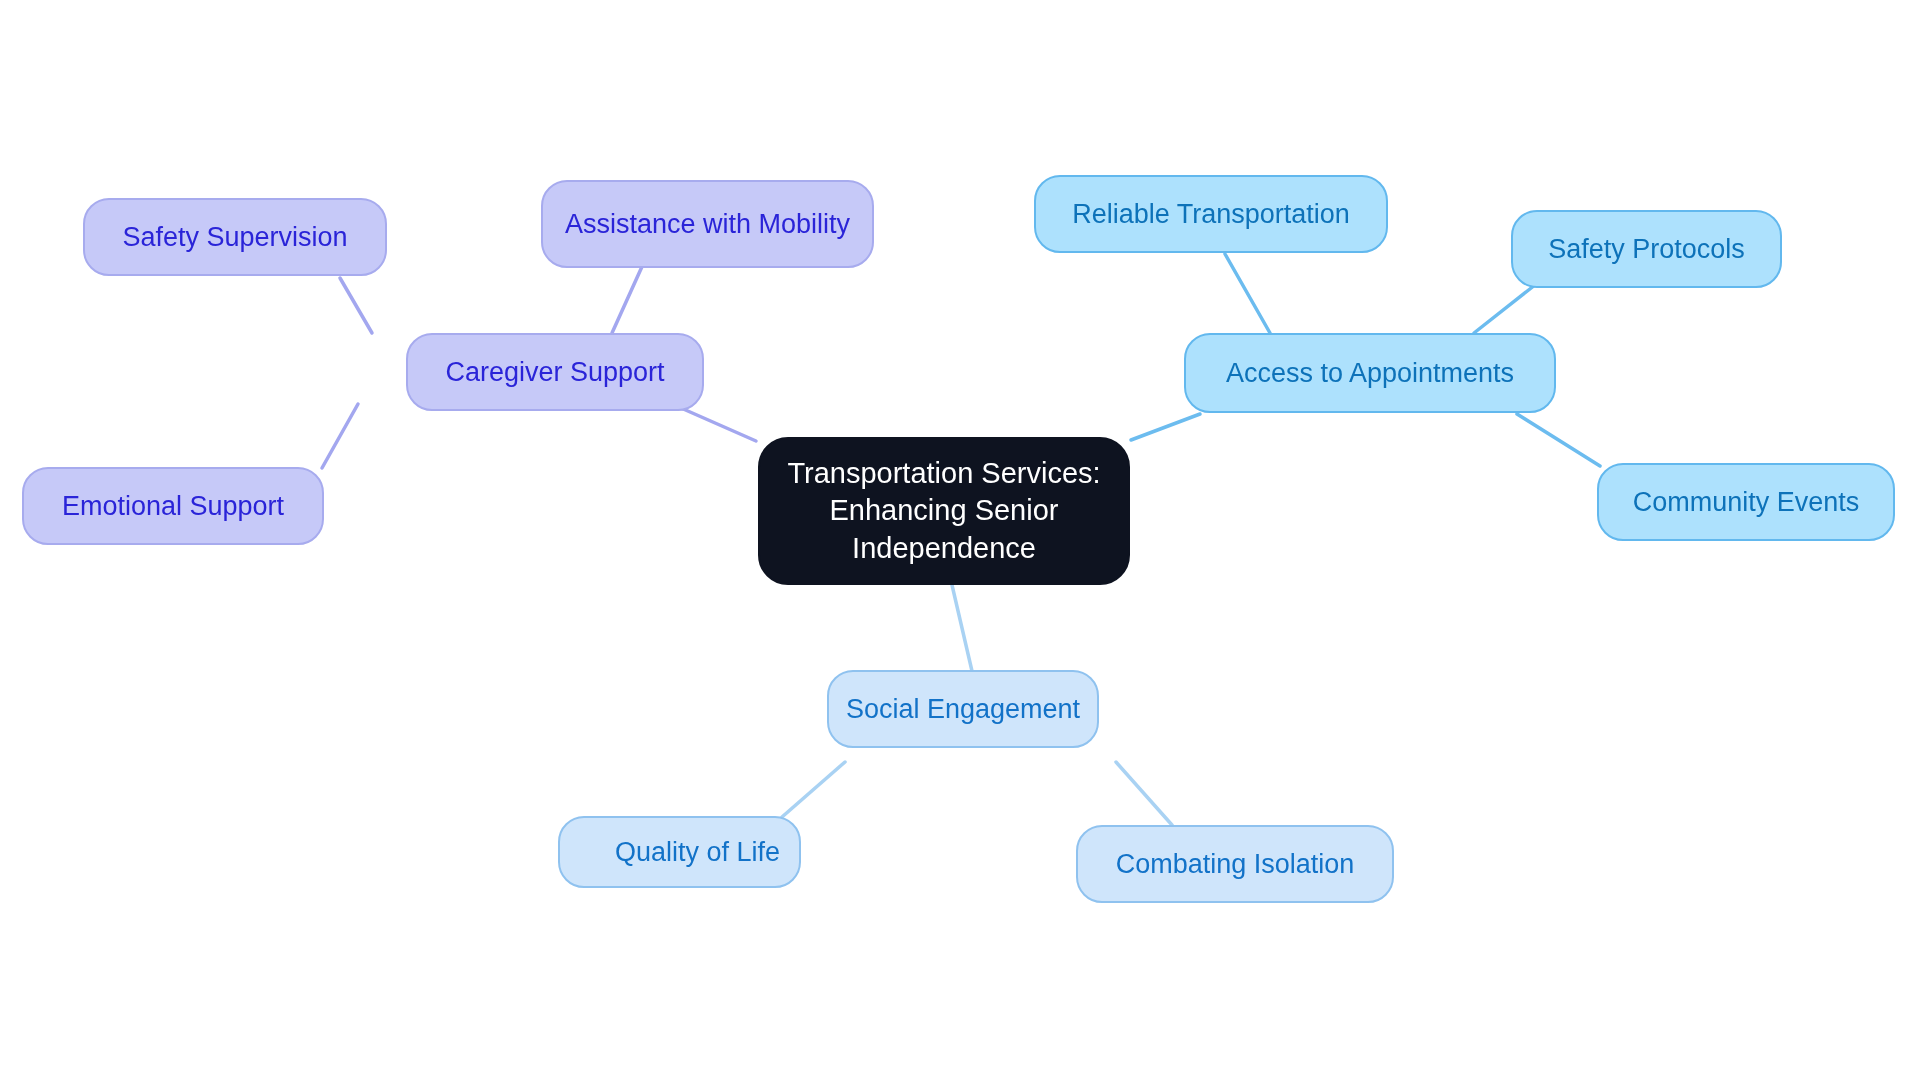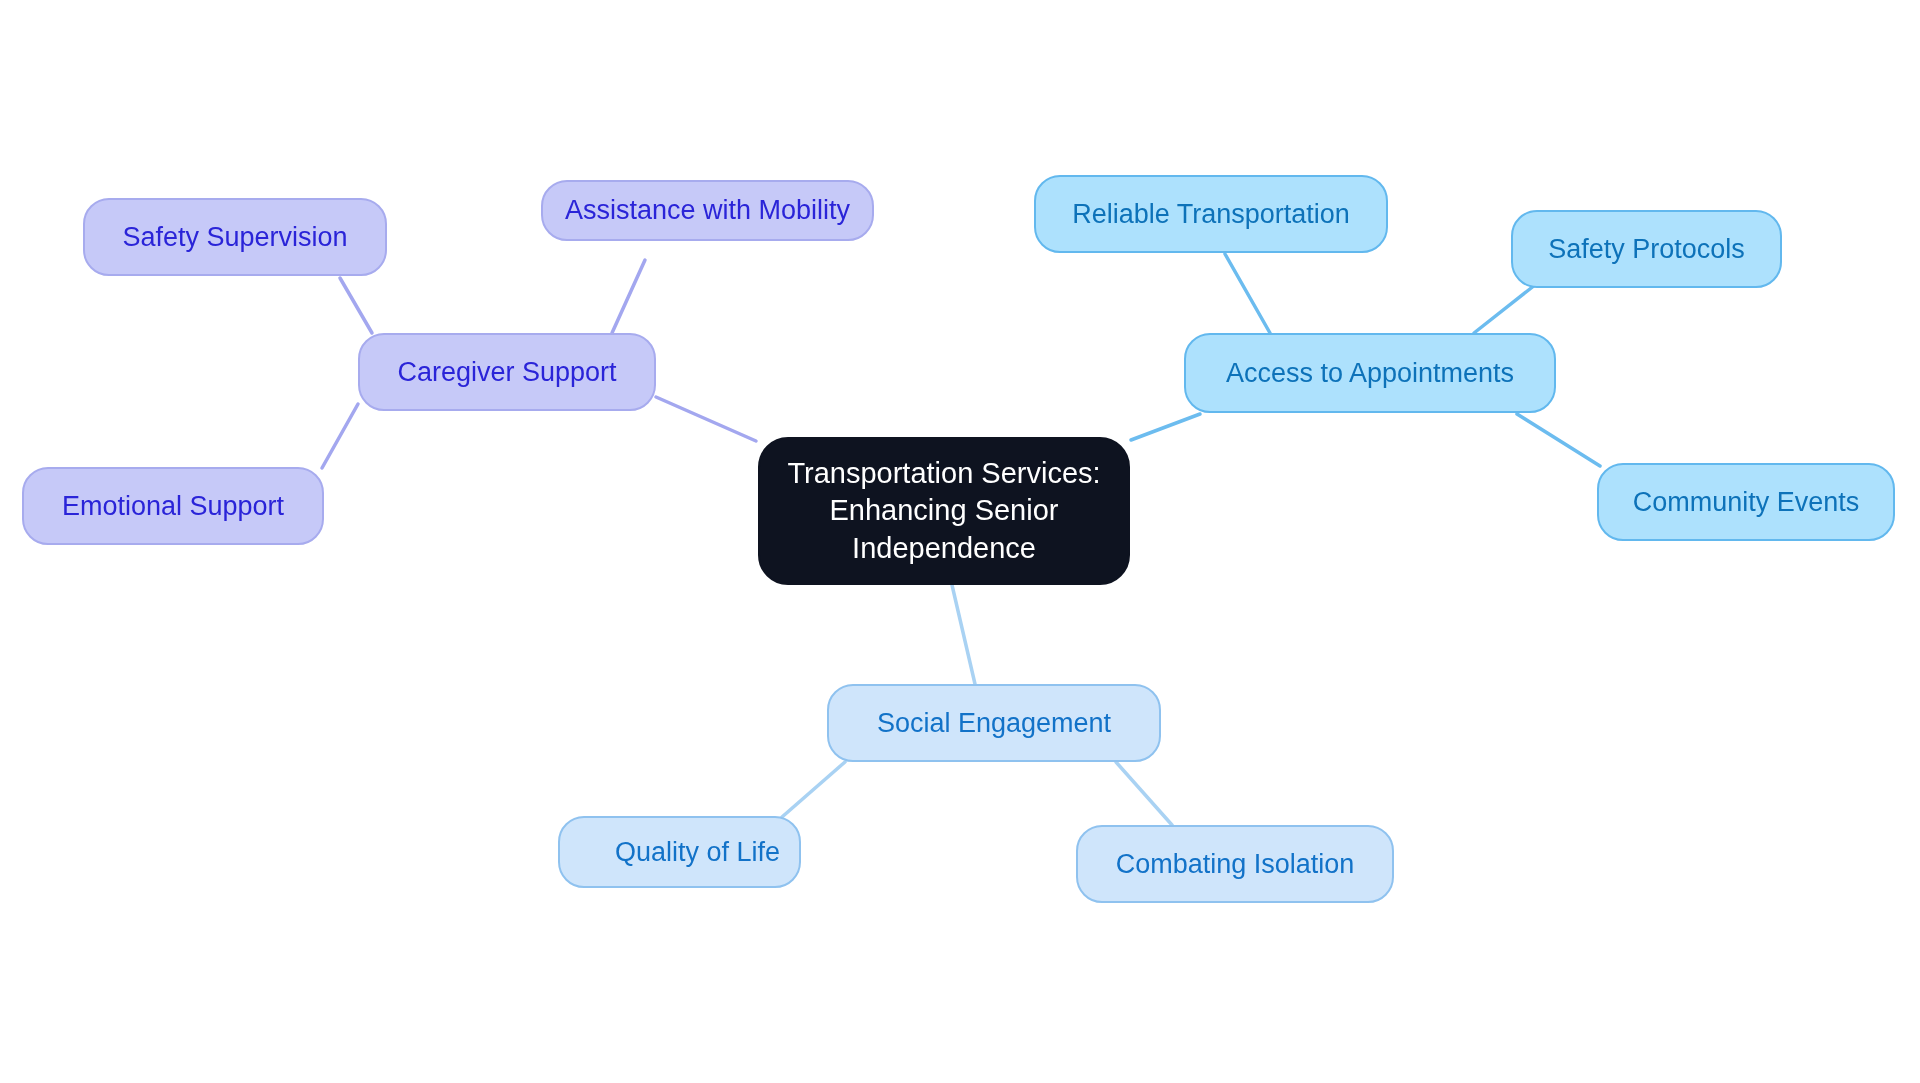--- a/index.html
+++ b/index.html
@@ -53,20 +53,21 @@
     background: #c6c9f8;
     border-color: #a7abee;
     color: #2a24d8;
     font-size: 27px;
   }
   .node-purple-branch {
     background: #c6c9f8;
     border-color: #a7abee;
     color: #2a24d8;
     font-size: 27px;
+    margin-left: 48px;
   }
   .node-cyan {
     background: #ade1fd;
     border-color: #62b8ee;
     color: #0d72b9;
     font-size: 27px;
   }
   .node-lightblue {
     background: #cfe5fb;
     border-color: #8fc2ef;
@@ -89,23 +90,23 @@
       <line x1="1517" y1="414" x2="1600" y2="466" stroke="#6cbcef" stroke-width="3.5" stroke-linecap="round"></line>
       <line x1="952" y1="585" x2="975" y2="684" stroke="#a9d2f3" stroke-width="3.5" stroke-linecap="round"></line>
       <line x1="845" y1="762" x2="782" y2="817" stroke="#a9d2f3" stroke-width="3.5" stroke-linecap="round"></line>
       <line x1="1116" y1="762" x2="1172" y2="825" stroke="#a9d2f3" stroke-width="3.5" stroke-linecap="round"></line>
     </svg>
   <div id="node-layer">
       <div class="node node-root" style="left: 758px; top: 437px; width: 372px; height: 148px;"><span>Transportation Services:
 Enhancing Senior Independence</span></div>
       <div class="node node-purple-branch" style="left: 358px; top: 333px; width: 298px; height: 78px;"><span>Caregiver Support</span></div>
       <div class="node node-purple" style="left: 83px; top: 198px; width: 304px; height: 78px;"><span>Safety Supervision</span></div>
-      <div class="node node-purple" style="left: 541px; top: 180px; width: 333px; height: 61px;"><span>Assistance with Mobility</span></div>
+      <div class="node node-purple" style="left: 541px; top: 180px; width: 333px; height: 88px;"><span>Assistance with Mobility</span></div>
       <div class="node node-purple" style="left: 22px; top: 467px; width: 302px; height: 78px;"><span>Emotional Support</span></div>
       <div class="node node-cyan" style="left: 1184px; top: 333px; width: 372px; height: 80px;"><span>Access to Appointments</span></div>
       <div class="node node-cyan" style="left: 1034px; top: 175px; width: 354px; height: 78px;"><span>Reliable Transportation</span></div>
       <div class="node node-cyan" style="left: 1511px; top: 210px; width: 271px; height: 78px;"><span>Safety Protocols</span></div>
       <div class="node node-cyan" style="left: 1597px; top: 463px; width: 298px; height: 78px;"><span>Community Events</span></div>
-      <div class="node node-lightblue" style="left: 827px; top: 684px; width: 334px; height: 78px;"><span>Social Engagement</span></div>
+      <div class="node node-lightblue" style="left: 827px; top: 670px; width: 272px; height: 78px;"><span>Social Engagement</span></div>
       <div class="node node-lightblue" style="left: 558px; top: 816px; width: 243px; height: 72px; padding-left: 36px;"><span>Quality of Life</span></div>
       <div class="node node-lightblue" style="left: 1076px; top: 825px; width: 318px; height: 78px; align-items: center;"><span>Combating Isolation</span></div>
     </div>
 </div>
 
 </body></html>

